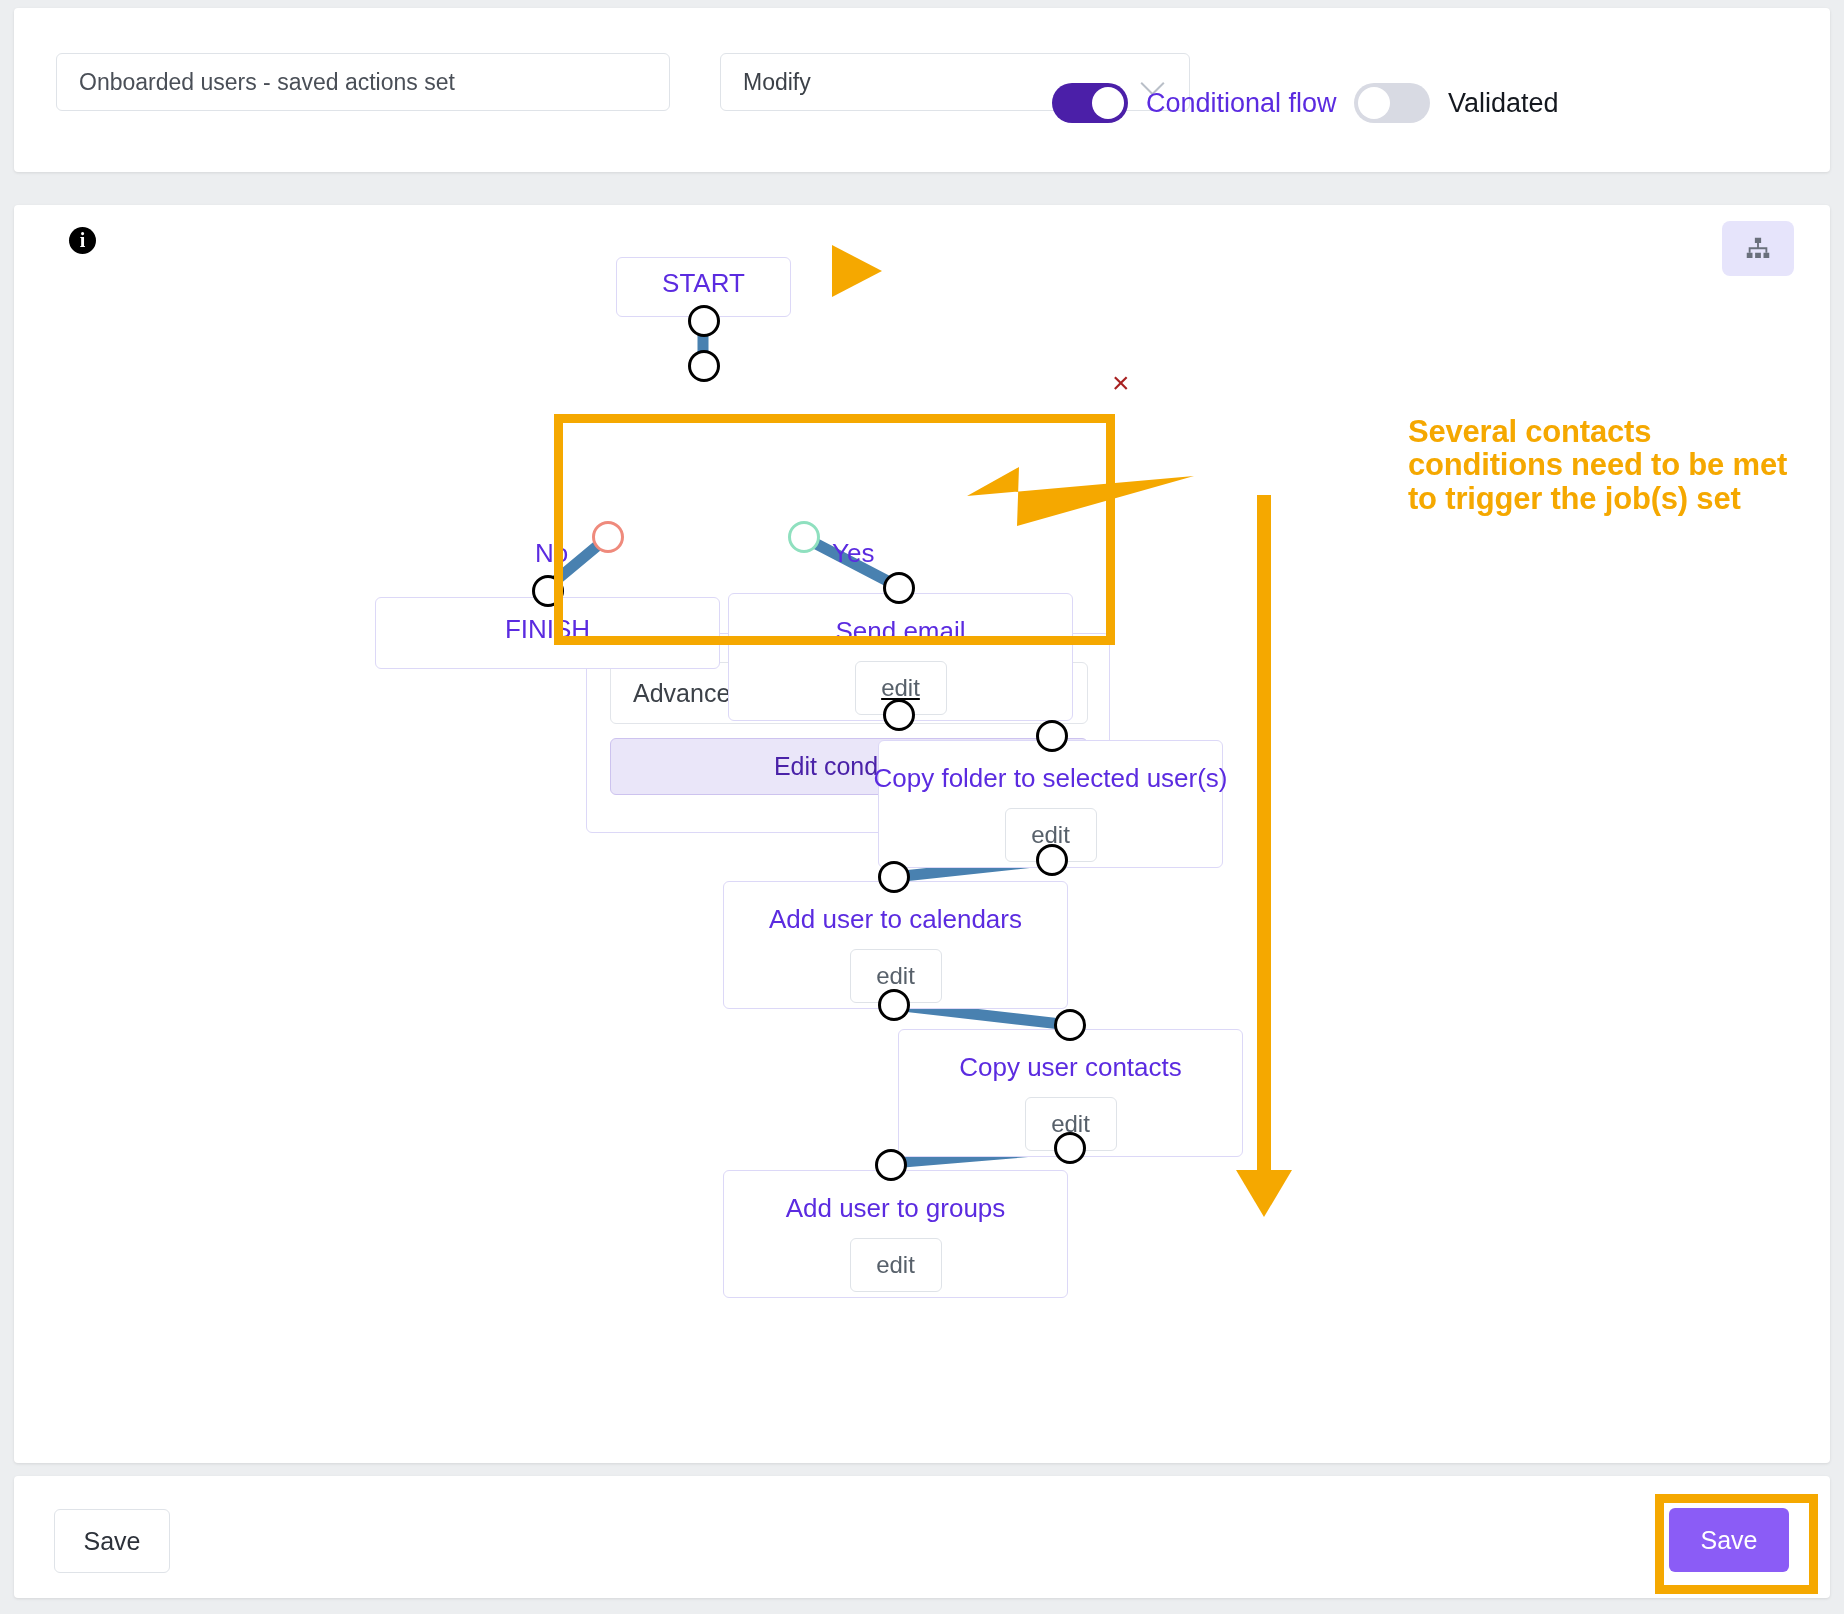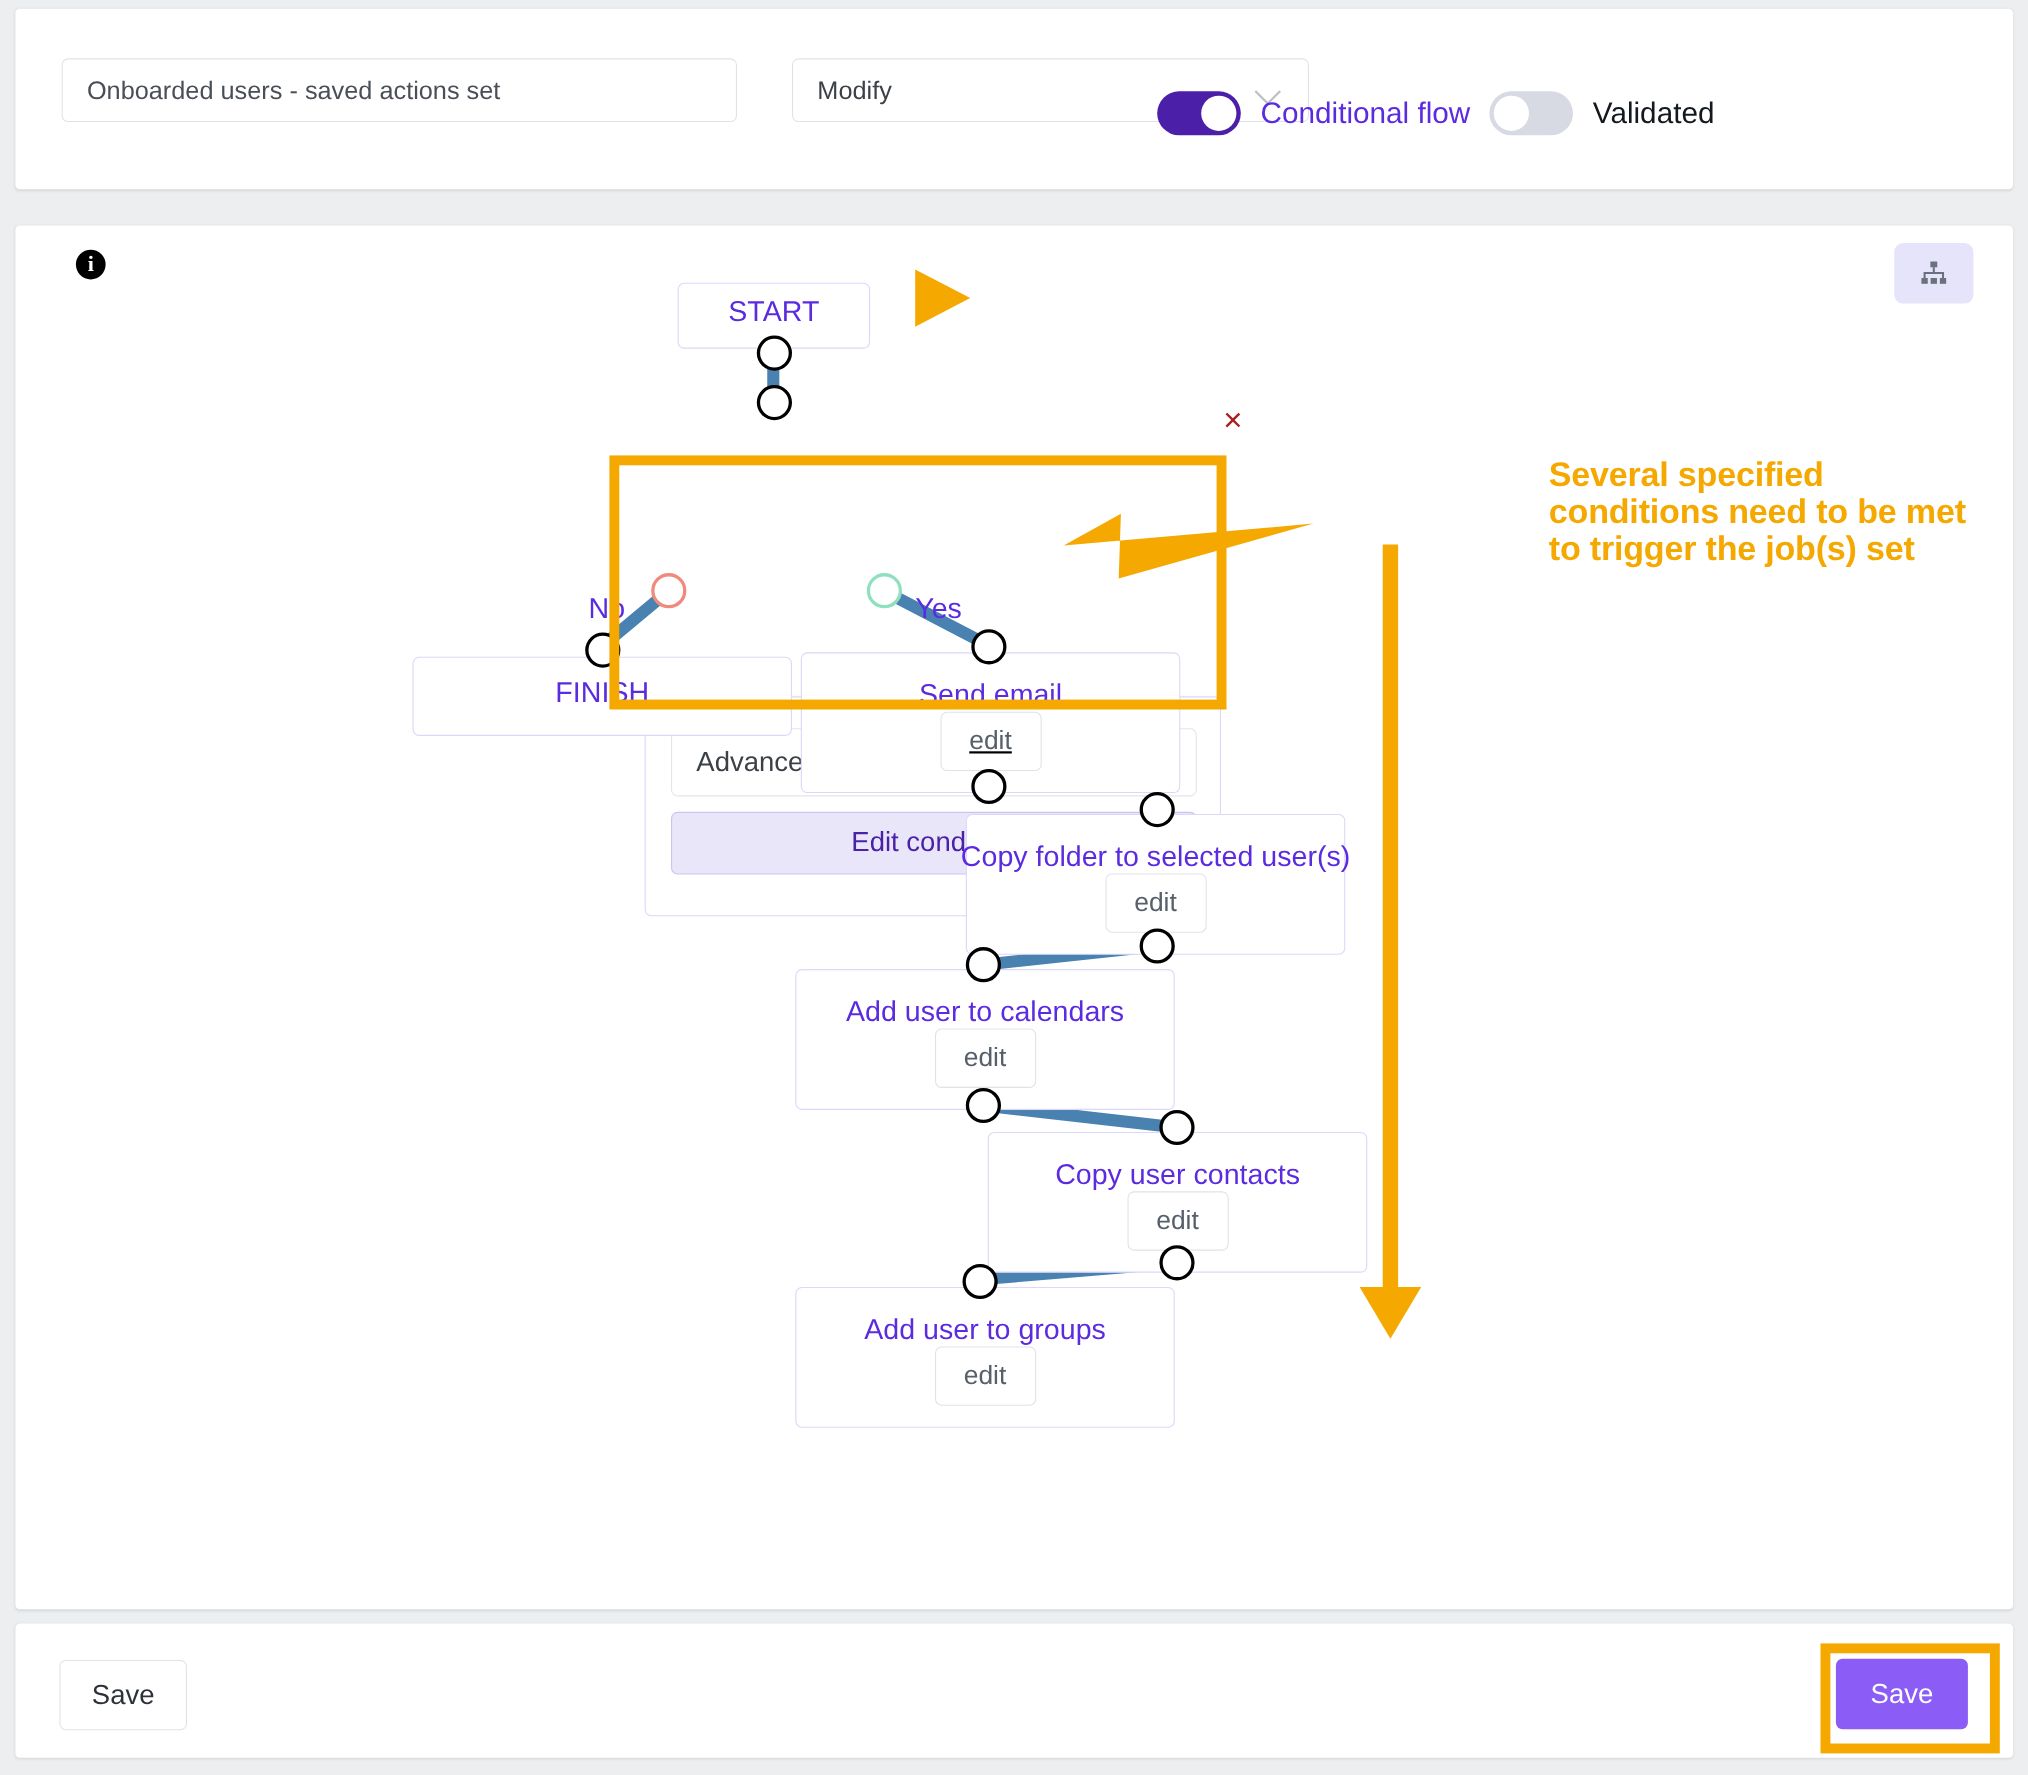--- a/index.html
+++ b/index.html
@@ -161,20 +161,21 @@
     flex-direction: column;
     align-items: center;
   }
   .node-title {
     color: #5B2BE0;
     font-size: 26px;
     margin-top: 22px;
     white-space: nowrap;
   }
   .edit-btn {
+    margin-top: 14px;
     width: 90px;
     height: 52px;
     border: 1px solid #dfe3e8;
     border-radius: 6px;
     background: #fff;
     display: flex;
     align-items: center;
     justify-content: center;
     font-size: 24px;
     color: #57606a;
@@ -447,21 +448,21 @@
 
       <path d="M1180,271 L953,291 L1005,262 L1003,321 Z" fill="#F5A800"></path>
 
       <rect x="1243" y="290" width="14" height="690" fill="#F5A800"></rect>
       <polygon points="1222,965 1278,965 1250,1012" fill="#F5A800"></polygon>
     </svg>
   </div>
 
   <div class="hl-box" style="left:554px; top:414px; width:561px; height:231px;"></div>
 
-  <div class="annot">Several specified conditions need to be met to trigger the job(s) set</div>
+  <div class="annot">Several contacts conditions need to be met to trigger the job(s) set</div>
 
   <div class="bottom-panel">
     <div class="back-btn">Save</div>
     <div class="save-btn">Save</div>
   </div>
 
   <div class="hl-box" style="left:1655px; top:1494px; width:163px; height:100px;"></div>
 
 </div>
 

